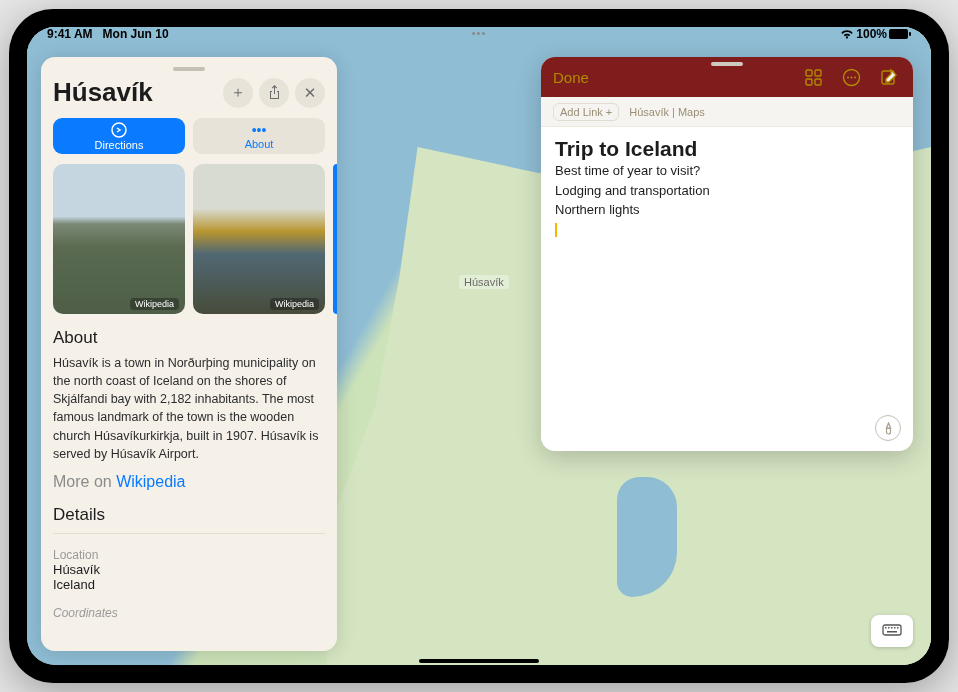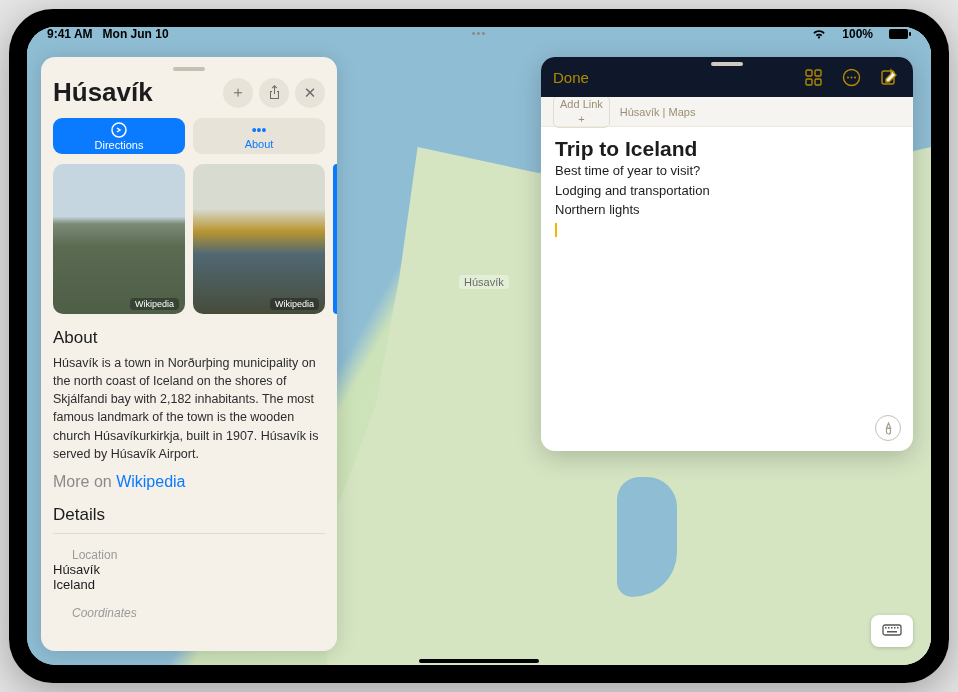--- a/index.html
+++ b/index.html
@@ -59,21 +59,21 @@
       display: flex;
       align-items: flex-start;
       justify-content: space-between;
       padding: 0 20px;
       font-size: 12px;
       font-weight: 600;
       color: #000;
       z-index: 50;
     }
     .status-left { display: flex; gap: 10px; }
-    .status-right { display: flex; gap: 16px; align-items: center; }
+    .status-right { display: flex; gap: 2px; align-items: center; }
     
     .map {
       position: absolute;
       inset: 0;
       background: linear-gradient(180deg, #8fbdd4 0%, #8fbdd4 25%, transparent 25%),
                   linear-gradient(120deg, #8fbdd4 0%, #8fbdd4 40%, #cce2b8 42%, #d5e5c2 100%);
       z-index: 1;
     }
     .land {
       position: absolute;
@@ -223,21 +223,20 @@
     .more-link .lk { color: #0a7aff; }
     .details {
       margin-top: 8px;
       border-top: 1px solid #e2ddd0;
       padding-top: 6px;
     }
     .detail-label {
       font-size: 12px;
       color: #9a9a9a;
       margin-top: 8px;
-      margin-left: 19px;
     }
     .detail-value {
       font-size: 13px;
       color: #1c1c1e;
     }
     
     .notes-panel {
       position: absolute;
       right: 18px;
       top: 30px;
@@ -250,21 +249,21 @@
       display: flex;
       flex-direction: column;
       overflow: hidden;
     }
     .notes-toolbar {
       height: 40px;
       display: flex;
       align-items: center;
       justify-content: space-between;
       padding: 0 12px;
-      background: #0f172a;
+      background: #7f1d1d;
       position: relative;
     }
     .notes-toolbar .grabber {
       position: absolute;
       top: 5px;
       left: 50%;
       transform: translateX(-50%);
       width: 32px;
       height: 4px;
       background: #cfcabe;
@@ -302,21 +301,20 @@
     .add-link {
       font-size: 11px;
       color: #9a8f76;
       padding: 2px 6px;
       border-radius: 6px;
       border: 1px solid #e2ddd0;
       display: flex;
       align-items: center;
       gap: 3px;
       cursor: pointer;
-      flex-direction: column;
     }
     .breadcrumb {
       font-size: 11px;
       color: #9a8f76;
     }
     .note-body {
       flex: 1;
       padding: 10px 14px;
       border-radius: 22px;
     }

